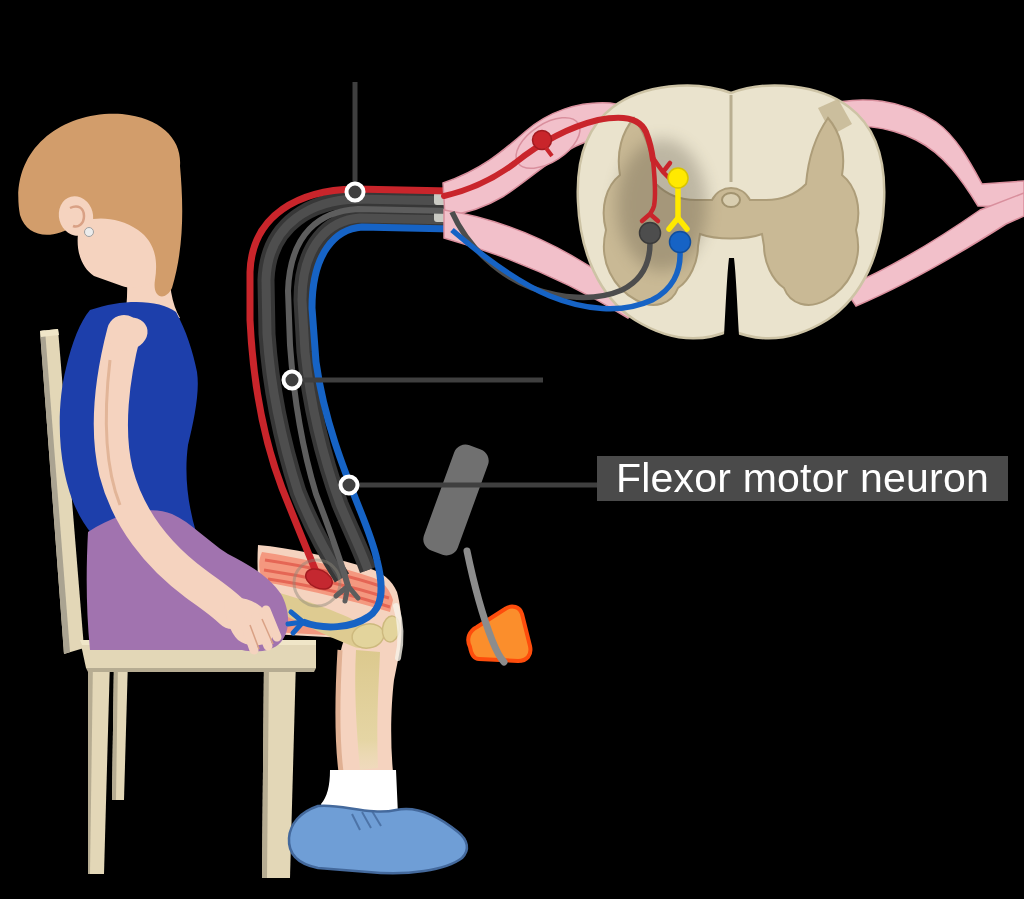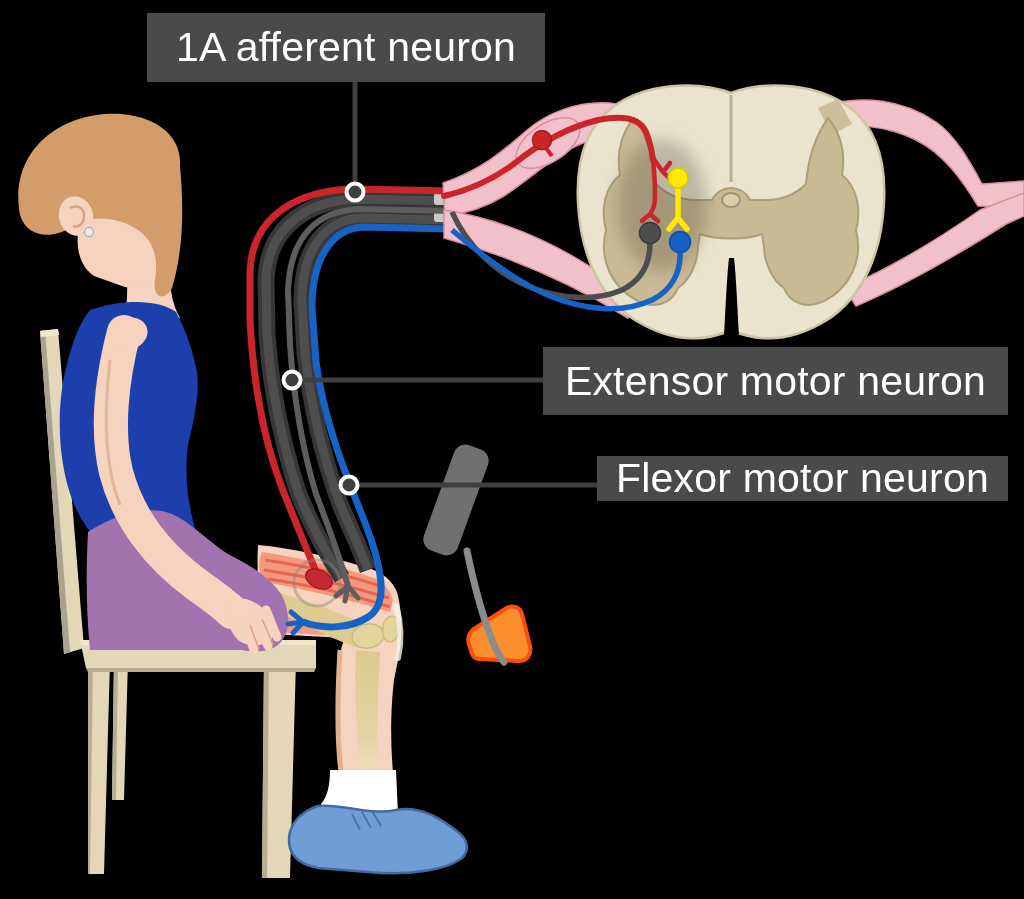--- a/index.html
+++ b/index.html
@@ -248,23 +248,17 @@
   <g>
     <path d="M 355,82 L 355,183" style="stroke:var(--c-pointer)" stroke-width="5" fill="none"></path>
     <circle cx="355" cy="192" r="8.5" style="fill:var(--c-pointer)" stroke="#ffffff" stroke-width="4"></circle>
     <path d="M 300,380 L 543,380" style="stroke:var(--c-pointer)" stroke-width="5" fill="none"></path>
     <circle cx="292" cy="380" r="8.5" style="fill:var(--c-pointer)" stroke="#ffffff" stroke-width="4"></circle>
     <path d="M 357,485 L 597,485" style="stroke:var(--c-pointer)" stroke-width="5" fill="none"></path>
     <circle cx="349" cy="485" r="8.5" style="fill:var(--c-pointer)" stroke="#ffffff" stroke-width="4"></circle>
   </g>
 </svg>
 
-  <div class="callout" id="label-afferent">
-    <span>1A afferent neuron</span>
-  </div>
-  <div class="callout" id="label-extensor">
-    <span>Extensor motor neuron</span>
-  </div>
   <div class="callout" id="label-flexor">
     <span>Flexor motor neuron</span>
   </div>
 
 </div>
 
 </body></html>

